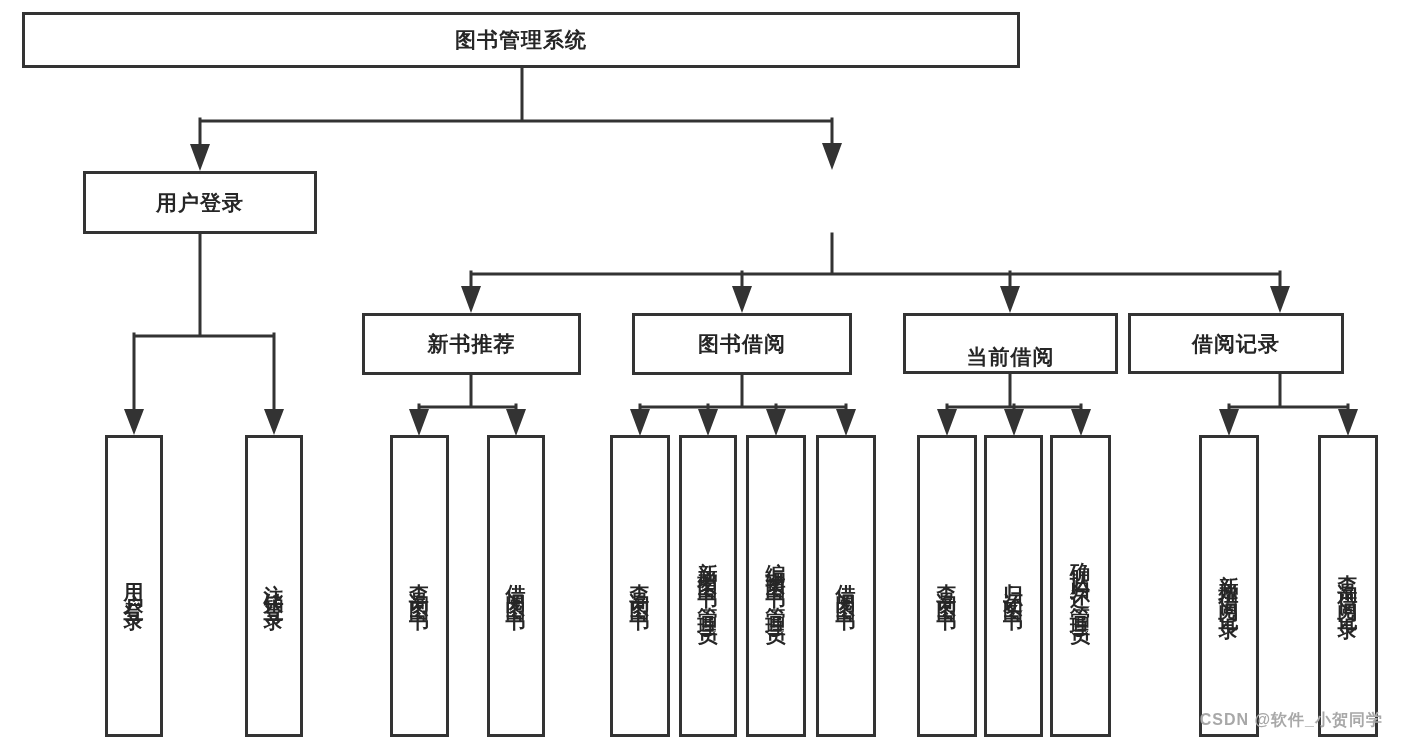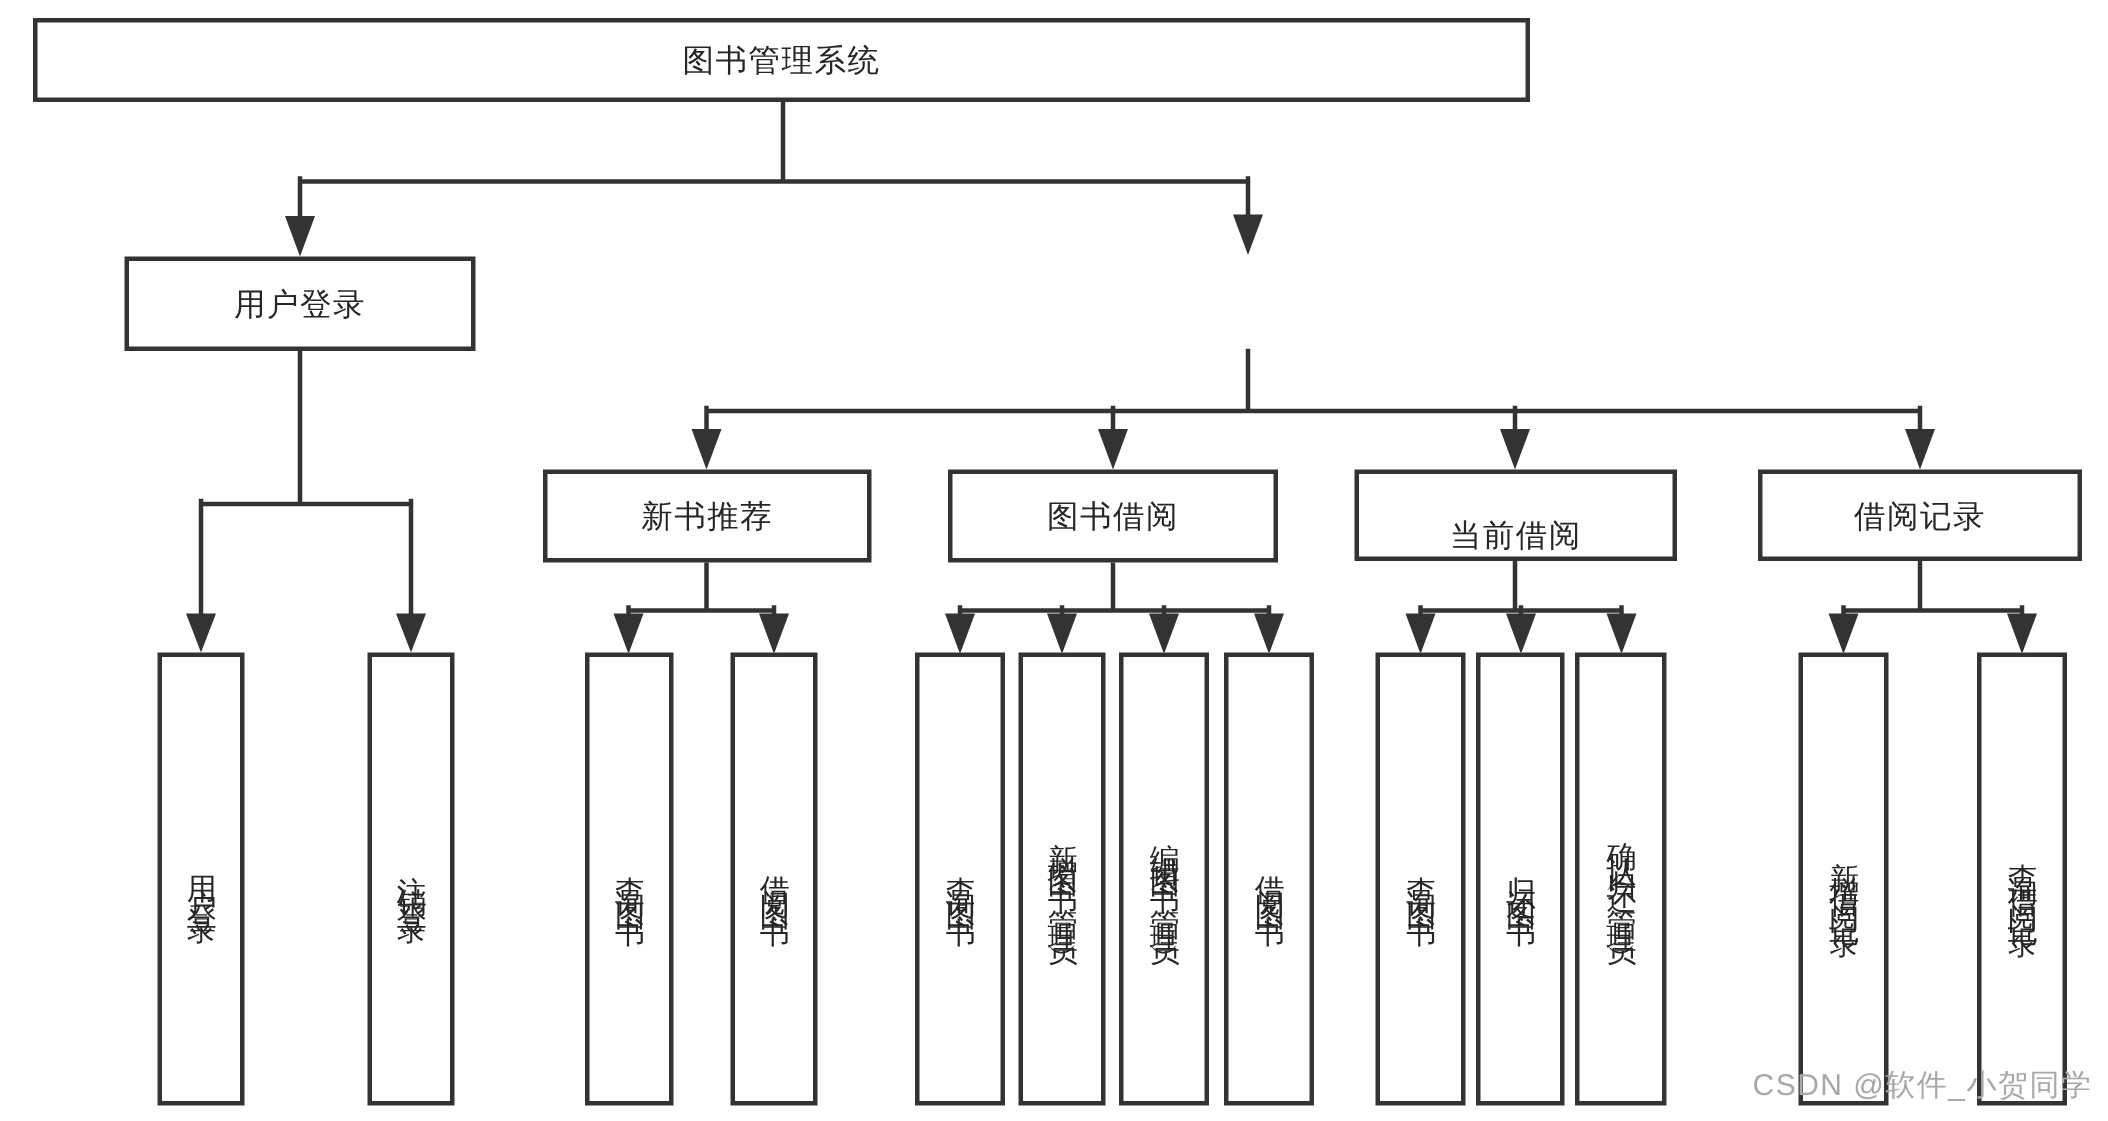--- a/index.html
+++ b/index.html
@@ -11,21 +11,21 @@
   * { box-sizing: border-box; }
   html, body {
     margin: 0; padding: 0;
     width: 1405px; height: 747px;
     background: #ffffff;
     font-family: "Liberation Sans", "DejaVu Sans", sans-serif;
     overflow: hidden;
   }
   .canvas {
     position: relative;
-    width: 1405px; height: 567px;
+    width: 1405px; height: 567px; font-weight: bold;
   }
   .connectors {
     position: absolute; left: 0; top: 0;
     width: 1405px; height: 747px;
     pointer-events: none;
   }
   .node {
     position: absolute;
     background: var(--box_bg);
     border: 3px solid var(--line);
@@ -53,22 +53,22 @@
     writing-mode: vertical-rl;
     text-orientation: upright;
     font-size: 20px;
     letter-spacing: 9px;
     line-height: 1;
     white-space: nowrap;
   }
   .watermark {
     position: absolute;
     top: 710px;
-    right: 10px;
-    font-size: 20px;
+    right: 22px;
+    font-size: 16px;
     color: var(--watermark);
     letter-spacing: 1px;
     z-index: 2;
     white-space: nowrap;
   }
 </style>
 </head>
 <body>
 
 <div class="canvas">
@@ -116,21 +116,21 @@
 
   <div class="node" style="left:632px; top:313px; width:220px; height:62px;">
     <span>图书借阅</span>
   </div>
   <div class="node" style="left:362px; top:313px; width:219px; height:62px;">
     <span>新书推荐</span>
   </div>
   <div class="node" style="left:903px; top:313px; width:215px; height:61px;align-items:flex-end;">
     <span>当前借阅</span>
   </div>
-  <div class="node" style="left:1172px; top:313px; width:216px; height:61px;">
+  <div class="node" style="left:1128px; top:313px; width:216px; height:61px;">
     <span>借阅记录</span>
   </div>
 
   <div class="leaf" style="left:105px; width:58px;">
     <span>用户登录</span>
   </div>
   <div class="leaf" style="left:245px; width:58px;">
     <span>注销登录</span>
   </div>
 

